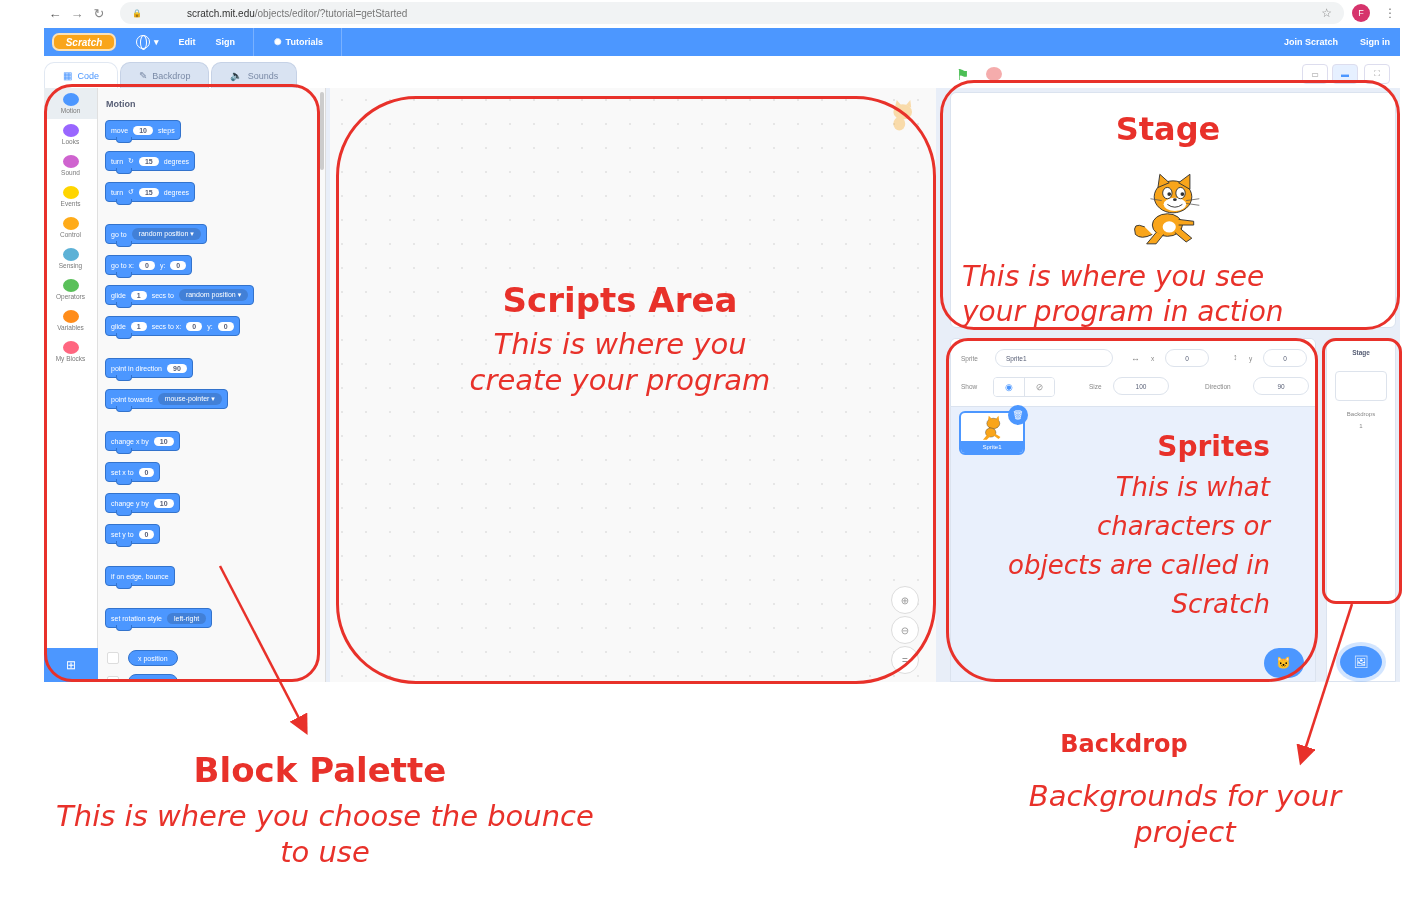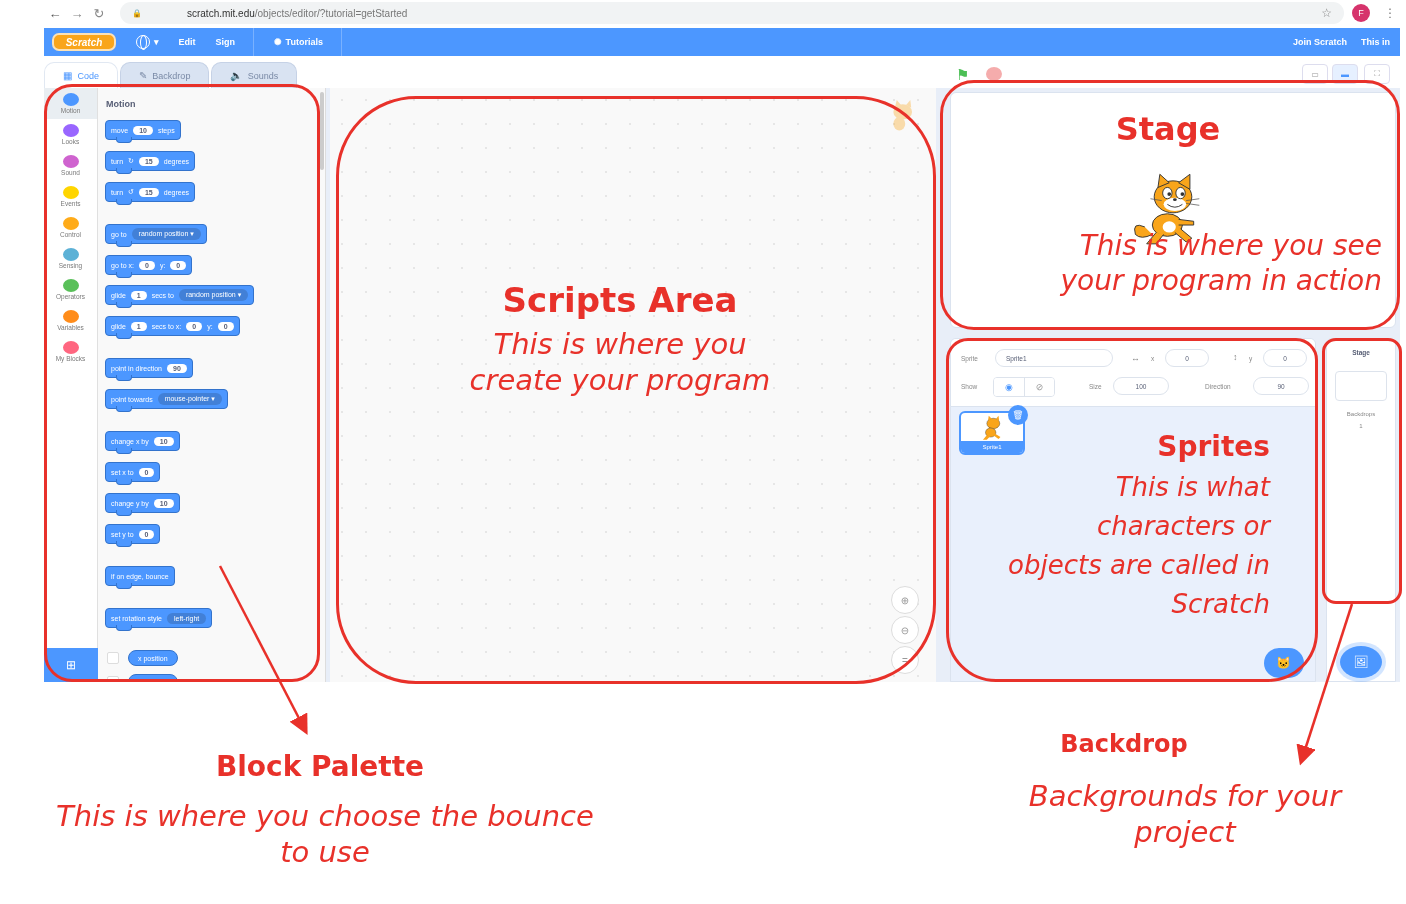--- a/index.html
+++ b/index.html
@@ -36,21 +36,21 @@
     margin-left: 8px; width: 64px; height: 18px; border-radius: 7px; background: #f9a51b;
     border: 2px solid #fbe2b8; color: #fff; font-size: 10px; font-weight: bold; font-style: italic;
     display: flex; align-items: center; justify-content: center;
   }
   .menu-item { margin-left: 20px; display: flex; align-items: center; gap: 4px; }
   .globe {
     width: 14px; height: 14px; border: 1.5px solid #fff; border-radius: 50%; position: relative;
   }
   .globe::after { content: ""; position: absolute; left: 3px; top: -1px; width: 5px; height: 13px; border: 1px solid #fff; border-radius: 50%; }
   .menu-sep { width: 1px; height: 28px; background: rgba(255,255,255,0.25); margin-left: 18px; }
-  .menu-right { margin-left: auto; display: flex; gap: 14px; margin-right: 10px; }
+  .menu-right { margin-left: auto; display: flex; gap: 22px; margin-right: 10px; }
 
   
   .tabs { position: absolute; left: 44px; top: 62px; height: 26px; display: flex; }
   .tab {
     height: 26px; padding: 0 18px; border-radius: 10px 10px 0 0; background: #d9e3f2;
     border: 1px solid #c6d2e6; border-bottom: none; font-size: 9px; color: #7a8aa6;
     display: flex; align-items: center; gap: 5px; margin-right: 2px;
   }
   .tab.active { background: #fff; color: #4c97ff; border-color: #e1e8f2; }
   .tab-icon { font-size: 10px; }
@@ -201,21 +201,21 @@
   <div class="menu-item">Edit</div>
   <div class="menu-item">Sign</div>
   <div class="menu-sep"></div>
   <div class="menu-item">
     <span>✺</span>
     <span>Tutorials</span>
   </div>
   <div class="menu-sep"></div>
   <div class="menu-right">
     <span>Join Scratch</span>
-    <span>This in</span>
+    <span>Sign in</span>
   </div>
 </div>
 
 <div class="tabs">
   <div class="tab active">
     <span class="tab-icon">▦</span>
     <span>Code</span>
   </div>
   <div class="tab">
     <span class="tab-icon">✎</span>
@@ -451,34 +451,34 @@
     <span>🖼</span>
   </div>
 
 <div class="ann-box" style="left:44px;top:84px;width:276px;height:598px;border-radius:28px;"></div>
 <div class="ann-box" style="left:336px;top:96px;width:600px;height:588px;border-radius:80px;"></div>
 <div class="ann-box" style="left:940px;top:80px;width:460px;height:250px;border-radius:34px;"></div>
 <div class="ann-box" style="left:946px;top:338px;width:372px;height:344px;border-radius:22px 22px 50px 50px;"></div>
 <div class="ann-box" style="left:1322px;top:338px;width:80px;height:266px;border-radius:14px;"></div>
 
 <div class="ann-title" style="left:1060px;top:110px;width:216px;font-size:32px;">Stage</div>
-<div class="ann-desc" style="left:962px;top:228px;width:420px;font-size:28px;text-align:right;">This is where you see
+<div class="ann-desc" style="left:962px;top:259px;width:420px;font-size:28px;text-align:left;">This is where you see
 your program in action</div>
 
 <div class="ann-title" style="left:440px;top:280px;width:360px;font-size:34px;">Scripts Area</div>
 <div class="ann-desc" style="left:420px;top:326px;width:400px;font-size:29px;text-align:center;">This is where you
 create your program</div>
 
 <div class="ann-title" style="left:1120px;top:430px;width:150px;font-size:28px;text-align:right;">Sprites</div>
 <div class="ann-desc" style="left:956px;top:468px;width:314px;font-size:26px;text-align:right;line-height:1.5;">This is what
 characters or
 objects are called in
 Scratch</div>
 
-<div class="ann-title" style="left:150px;top:750px;width:340px;font-size:28px;">Block Palette</div>
+<div class="ann-title" style="left:150px;top:750px;width:340px;font-size:34px;">Block Palette</div>
 <div class="ann-desc" style="left:20px;top:798px;width:610px;font-size:29px;text-align:center;">This is where you choose the bounce
 to use</div>
 
 <div class="ann-title" style="left:1024px;top:730px;width:200px;font-size:24px;">Backdrop</div>
 <div class="ann-desc" style="left:1000px;top:778px;width:370px;font-size:29px;text-align:center;">Backgrounds for your
 project</div>
 
 <svg class="arrows" width="1406" height="904">
   <defs>
     <marker id="ah" markerWidth="8" markerHeight="8" refX="4" refY="4" orient="auto">

